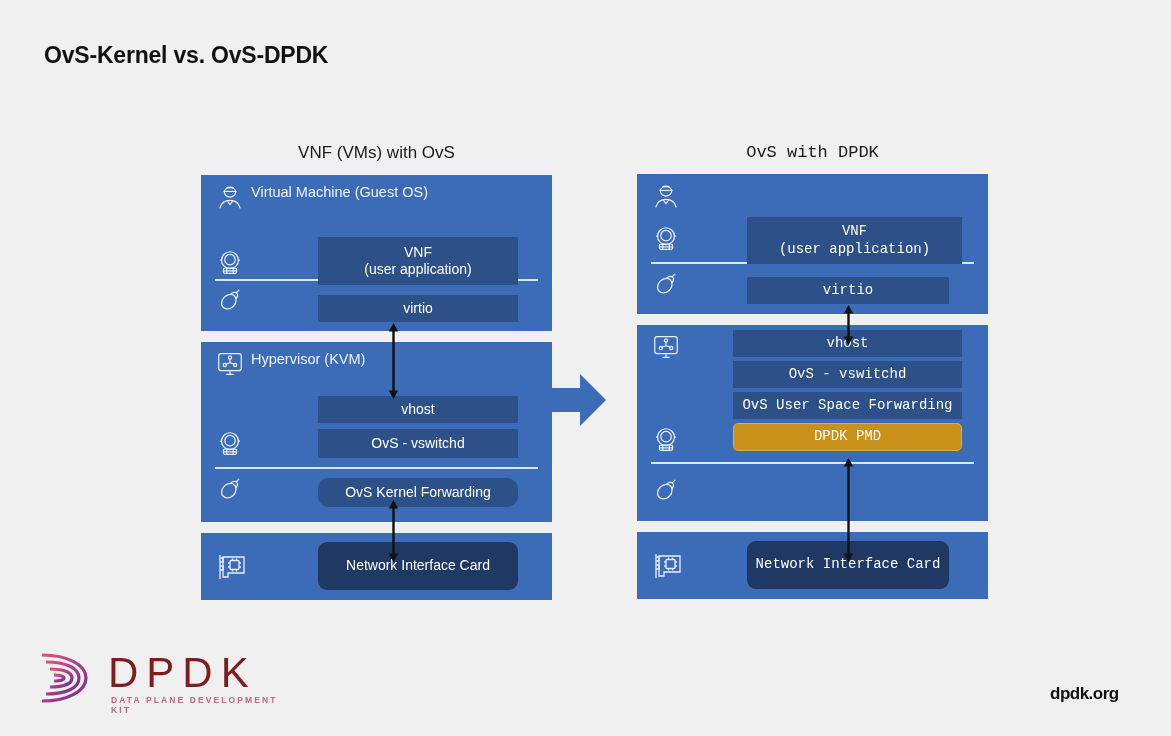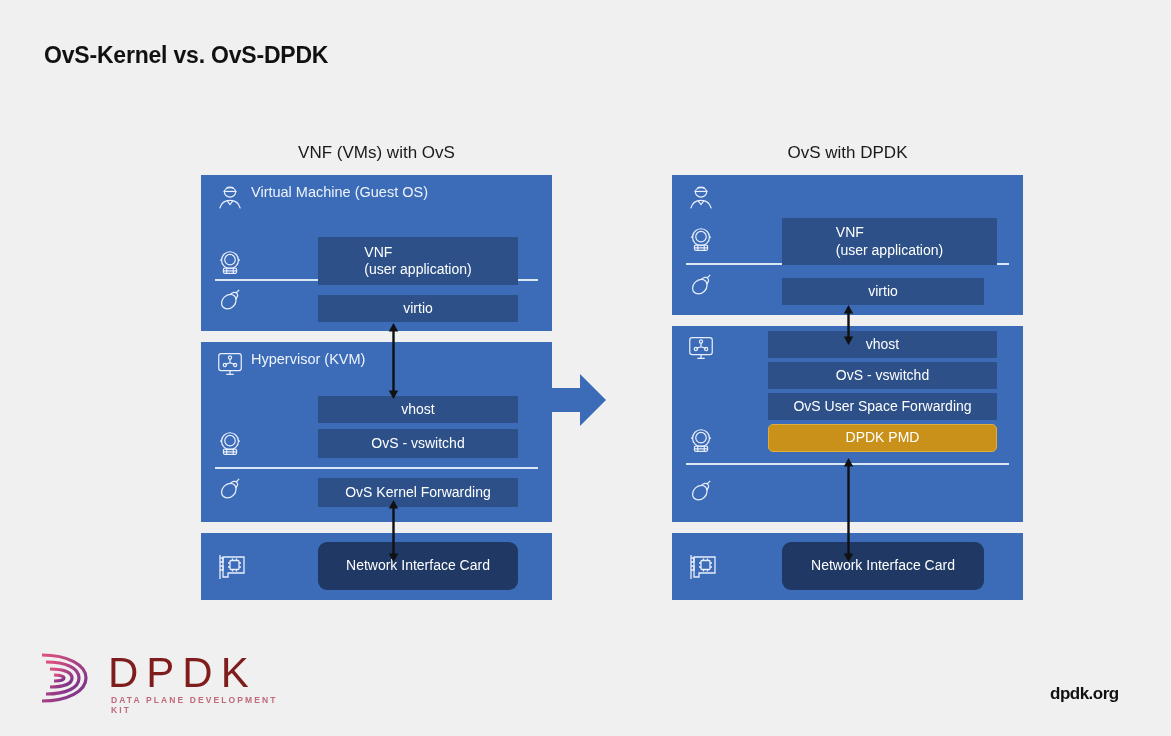--- a/index.html
+++ b/index.html
@@ -47,21 +47,21 @@
     position: absolute; left: 14px; right: 14px;
     height: 2px; background: #dbe6f5;
   }
 
   .box {
     position: absolute;
     background: #2c5087;
     color: #ffffff;
     font-size: 14px;
     display: flex; align-items: center; justify-content: center;
-    text-align: left;
+    text-align: center;
     line-height: 1.25;
   }
   .box.nic {
     background: #1f3864;
     border-radius: 9px;
   }
   .box.pmd {
     background: #c9901a;
     border: 1.5px solid #e0ae3d;
     border-radius: 5px;
@@ -176,21 +176,21 @@
           <svg viewBox="0 0 32 32" fill="none" stroke="#e8eefb" stroke-width="1.3">
             <path d="M7 19.5c0-5 4.5-9.5 9.5-9.5 3.4 0 6 2.6 6 6 0 5-4.5 9.5-9.5 9.5-3.4 0-6-2.6-6-6z"></path>
             <path d="M16.5 10c2.4-2.4 5.2-2.8 6.6-1.4s1 4.2-1.4 6.6"></path>
             <path d="M22.5 8.5l3.3-3.3"></path>
           </svg>
         </div>
       </div>
       <div class="divider" style="top:125px;"></div>
       <div class="box" style="left:117px; top:54px; width:200px; height:27px;">vhost</div>
       <div class="box" style="left:117px; top:87px; width:200px; height:29px;">OvS - vswitchd</div>
-      <div class="box" style="left:117px; top:136px; width:200px; height:29px;">OvS Kernel Forwarding</div>
+      <div class="box" style="left:117px; top:136px; width:200px; height:29px;border-radius:11px;">OvS Kernel Forwarding</div>
     </div>
 
     <div class="panel" style="height:67px; margin-top:11px;">
       <div class="icon-col">
         <div class="ico" style="top:18px; width:34px; height:32px;">
           <svg viewBox="0 0 34 32" fill="none" stroke="#e8eefb" stroke-width="1.3">
             <path d="M5 4v24"></path>
             <path d="M5 7h3v4H5M5 15h3v4H5"></path>
             <path d="M8 6h21v16H13v4H8z"></path>
             <rect x="15" y="9.5" width="9" height="9" rx="1"></rect>
@@ -216,21 +216,21 @@
       <polygon points="6.5,62 1.8,53.5 11.2,53.5" fill="#111"></polygon>
     </svg>
   </div>
 
   <div class="big-arrow">
     <svg width="58" height="56" viewBox="0 0 58 56">
       <polygon points="0,16 31,16 31,2 57,28 31,54 31,40 0,40" fill="#3c6cb7"></polygon>
     </svg>
   </div>
 
-  <div class="col" style="left:672px; top:143px; width:351px;">
+  <div class="col" style="left:637px; top:143px; width:351px;font-family:Liberation Mono, monospace;">
     <div class="col-title">OvS with DPDK</div>
 
     <div class="panel" style="height:140px;">
       <div class="icon-col">
         <div class="ico" style="top:8px;">
           <svg viewBox="0 0 32 32" fill="none" stroke="#e8eefb" stroke-width="1.3">
             <path d="M10 9.5c0-2.5 2.6-4.5 6-4.5s6 2 6 4.5c0 3-2.6 5.5-6 5.5s-6-2.5-6-5.5z"></path>
             <path d="M9 9h14"></path>
               <path d="M12 5.5c2-1.5 6-1.5 8 0"></path>
             <path d="M5 27c1.5-5.5 6-8.5 11-8.5S25.5 21.5 27 27"></path>

